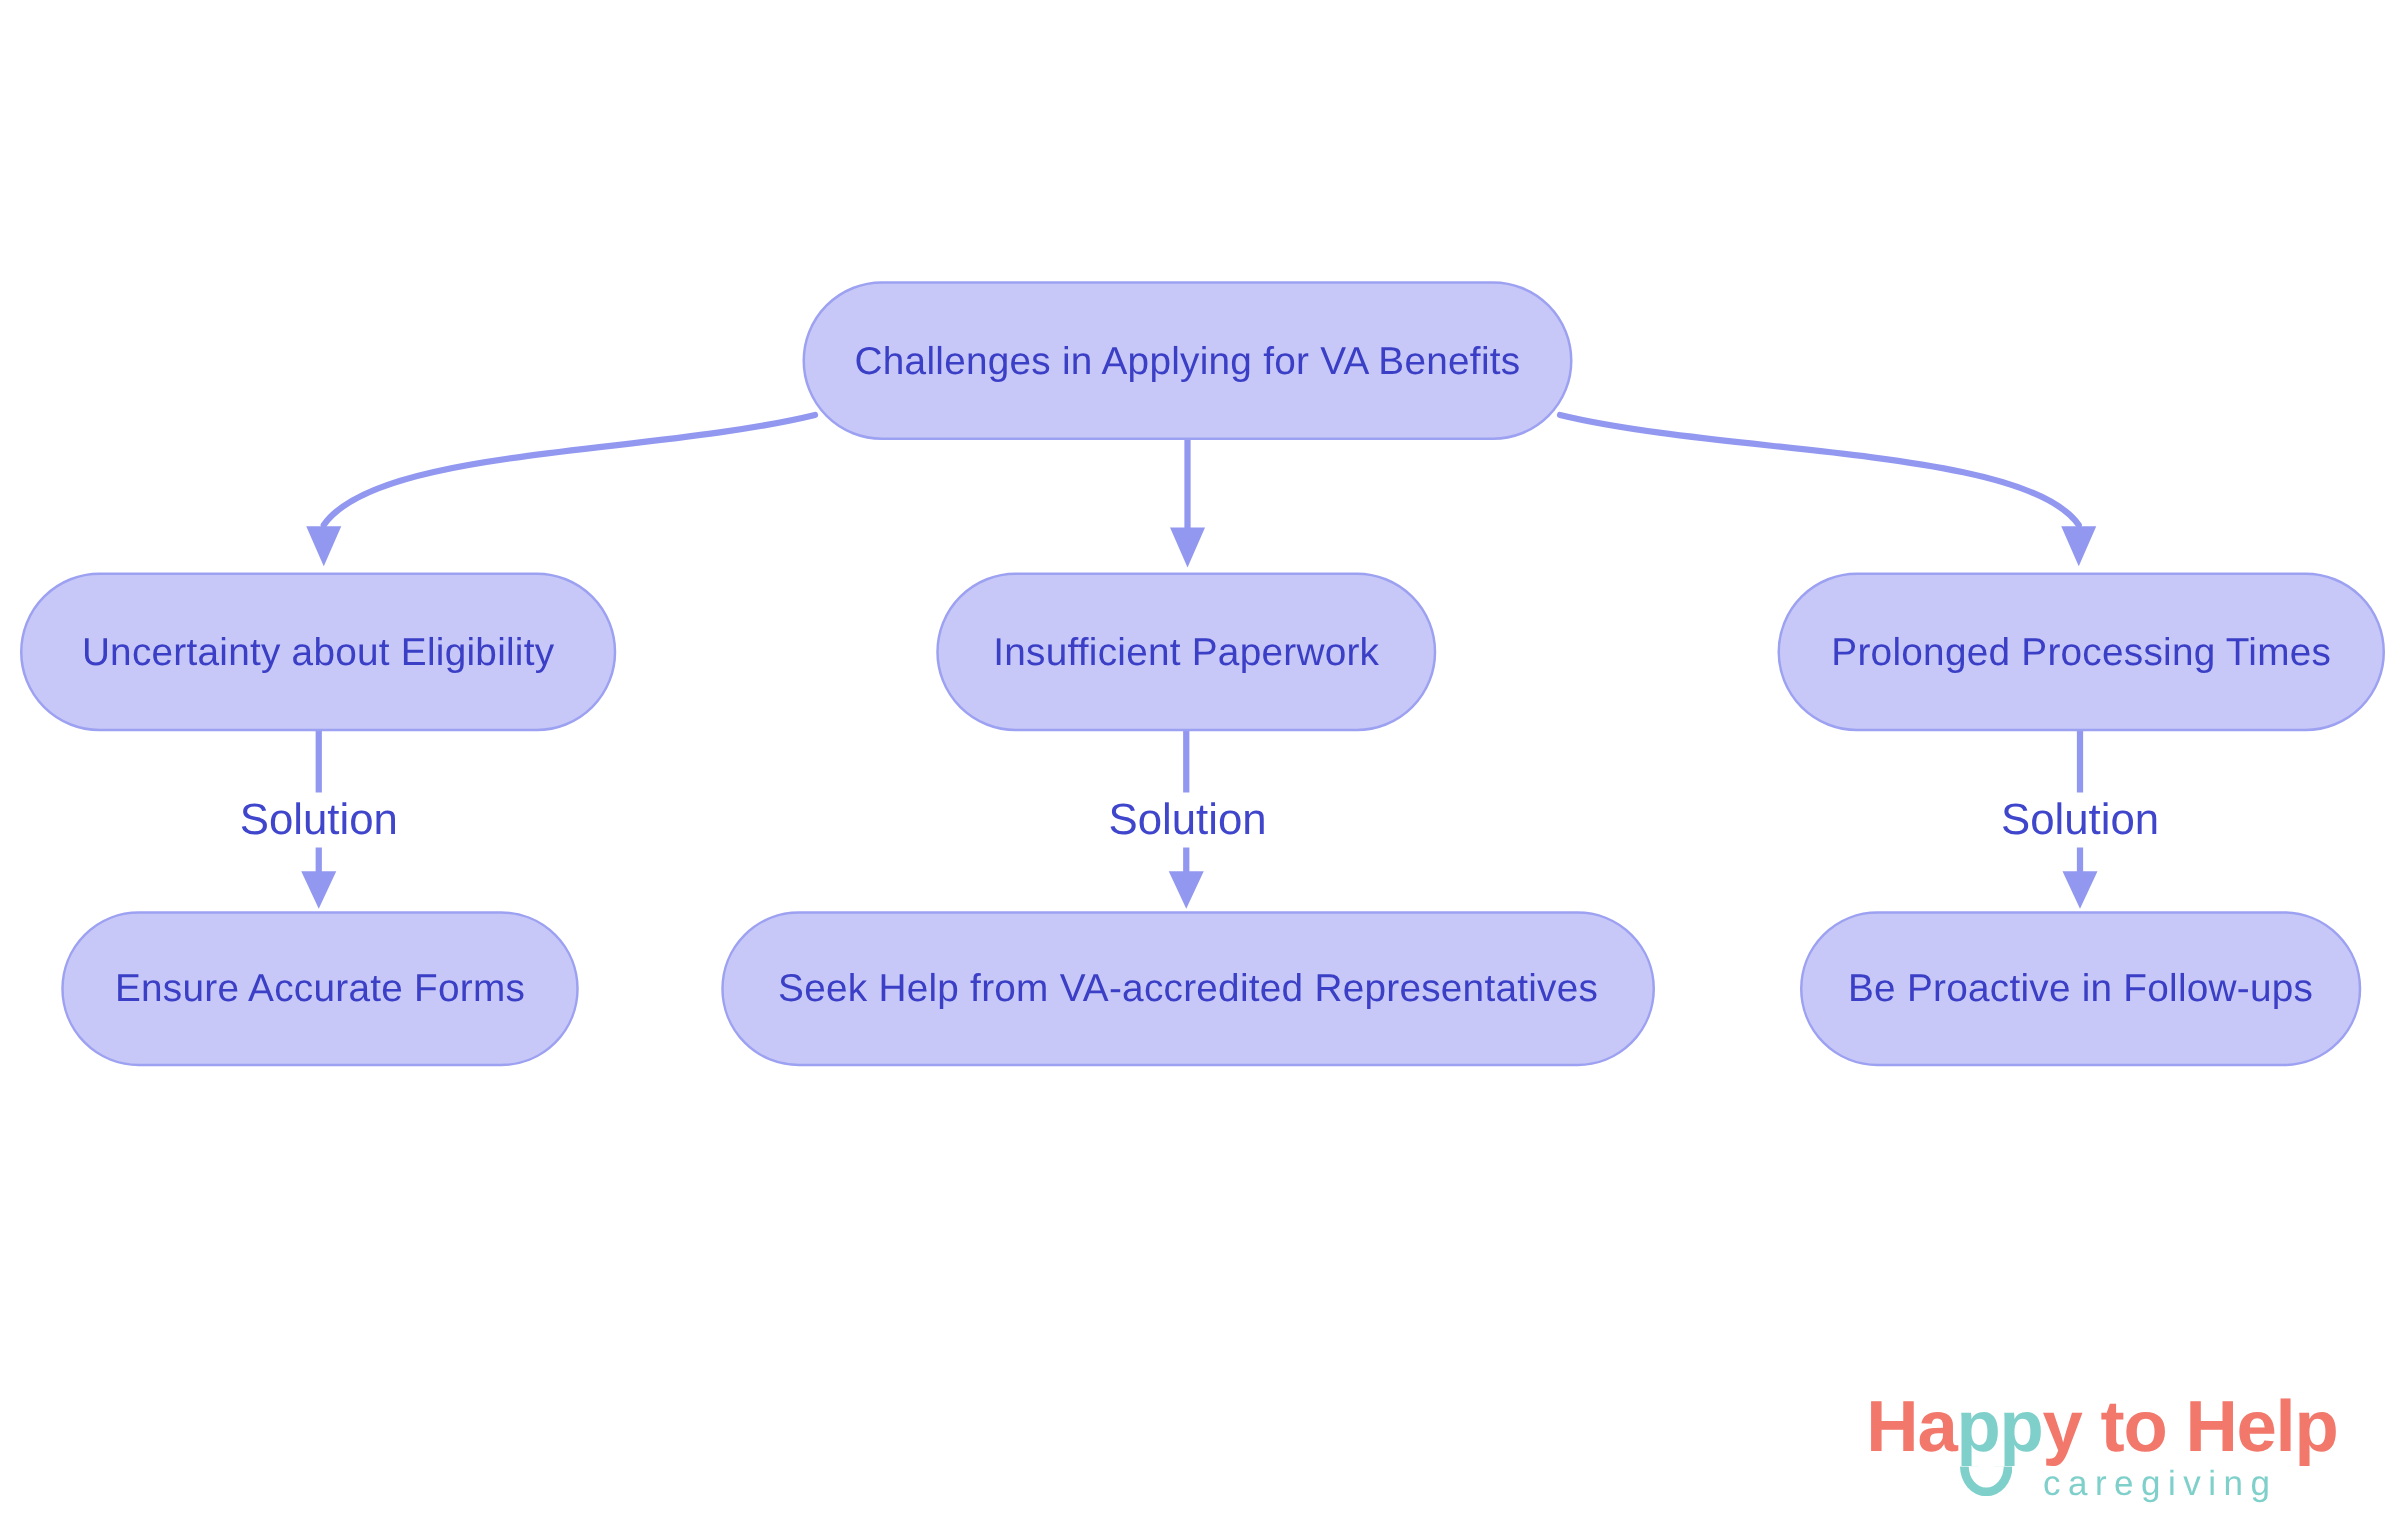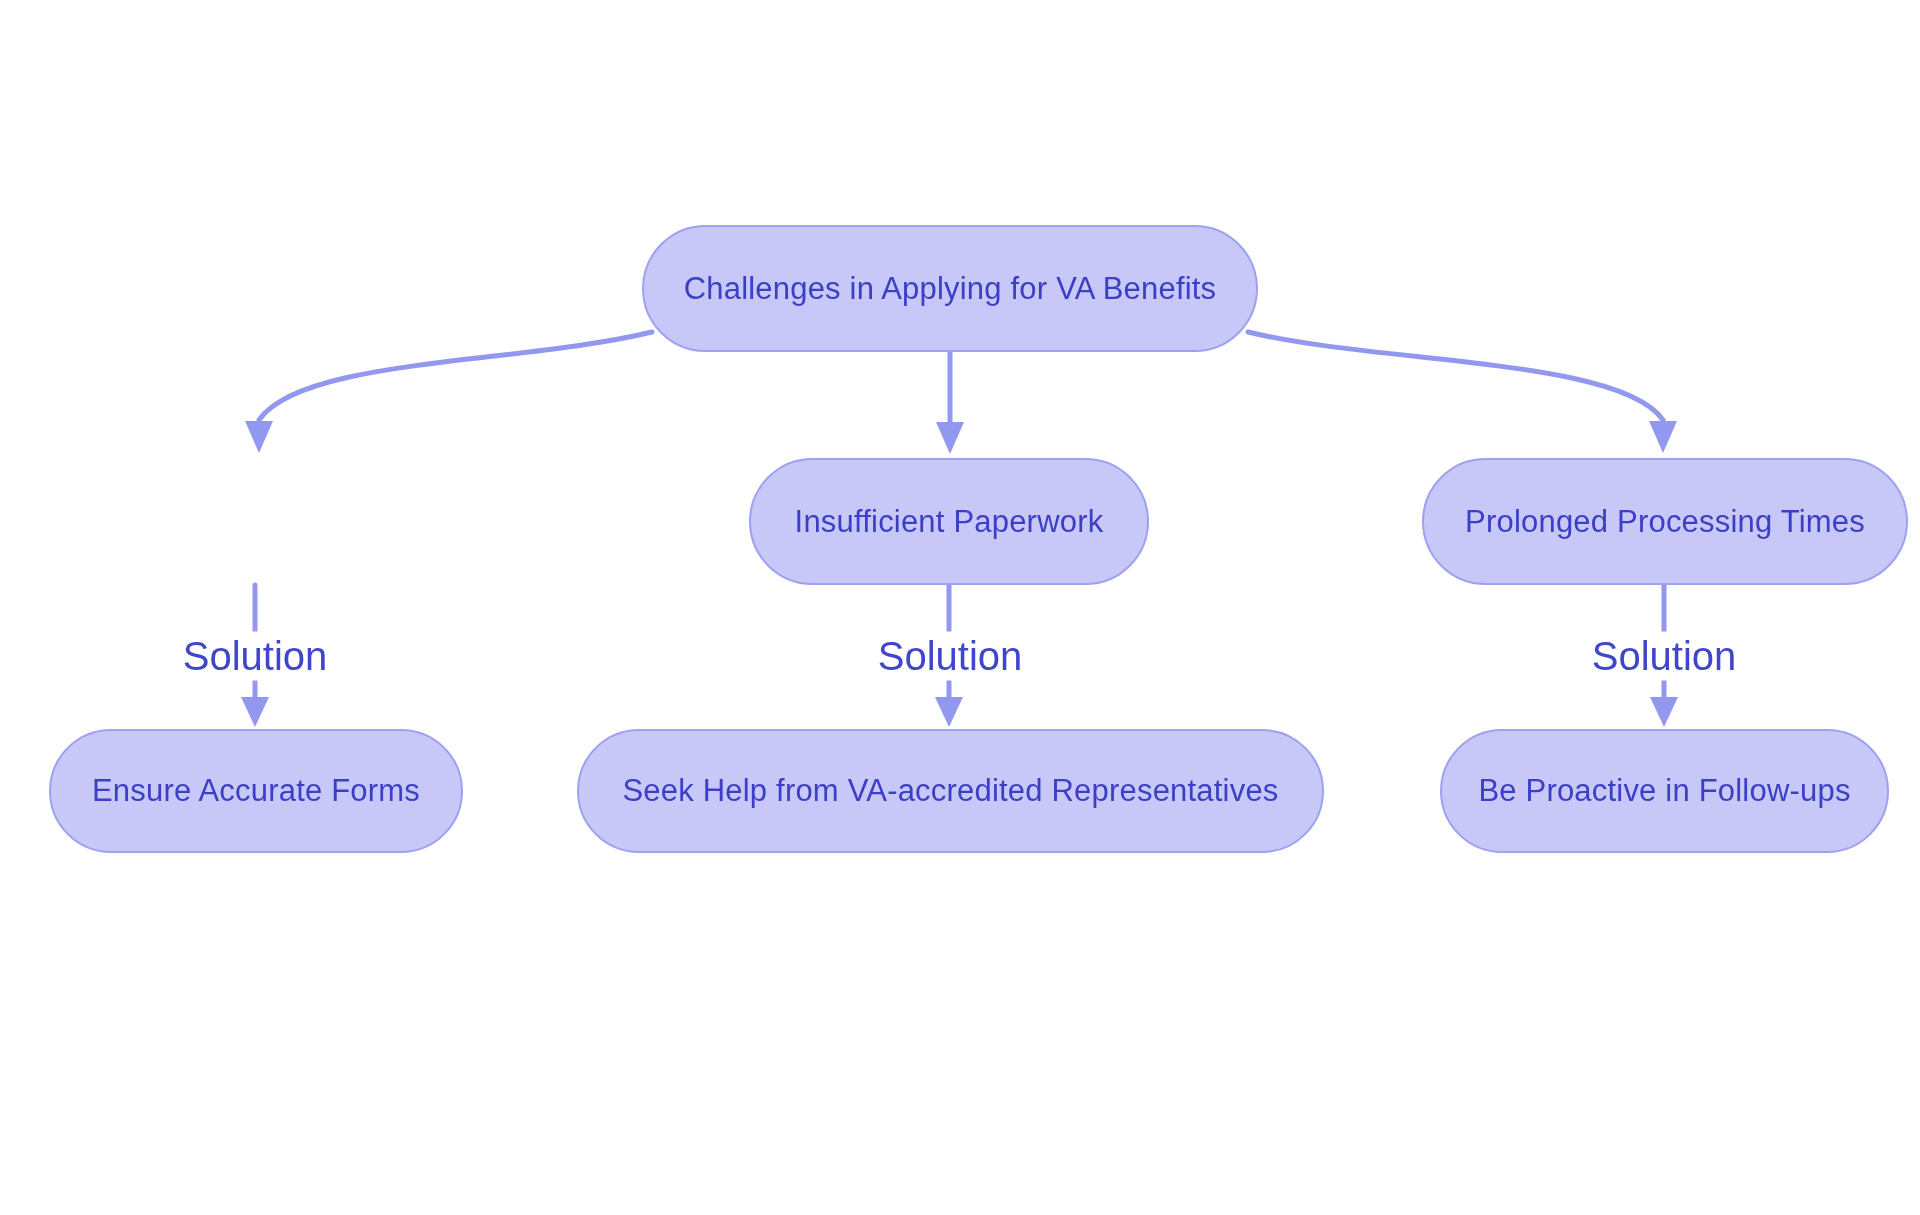--- a/index.html
+++ b/index.html
@@ -50,21 +50,21 @@
   .node-c2     {left:749px;  top:458px; width:400px; height:127px;text-align:center;}
   .node-c3     {left:1422px; top:458px; width:486px; height:127px;}
   .node-s1     {left:49px;   top:729px; width:414px; height:124px;}
   .node-s2     {left:577px;  top:729px; width:747px; height:124px;}
   .node-s3     {left:1440px; top:729px; width:449px; height:124px;text-align:center;}
   .edge-label{
     position:absolute;
     transform:translate(-50%,-50%);
     background:var(--page-bg);
     color:var(--edge-label);
-    font-size:40px;
+    font-size:35px;
     padding:2px 12px;
     white-space:nowrap;
   }
   .edge-label-1{left:255px;  top:656px;}
   .edge-label-2{left:950px;  top:656px;}
   .edge-label-3{left:1664px; top:656px;}
 
   
   .logo{
     position:absolute;
@@ -127,25 +127,30 @@
       <polygon points="936,422 964,422 950,454"></polygon>
       <polygon points="1649,421 1677,421 1663,453"></polygon>
       <polygon points="241,697 269,697 255,727"></polygon>
       <polygon points="935,697 963,697 949,727"></polygon>
       <polygon points="1650,697 1678,697 1664,727"></polygon>
     </g>
   </svg>
 
   <div class="node node-root">Challenges in Applying for VA Benefits</div>
 
+  <div class="node node-c1">Uncertainty about Eligibility</div>
   <div class="node node-c2">Insufficient Paperwork</div>
   <div class="node node-c3">Prolonged Processing Times</div>
 
   <div class="edge-label edge-label-1">Solution</div>
   <div class="edge-label edge-label-2">Solution</div>
   <div class="edge-label edge-label-3">Solution</div>
 
   <div class="node node-s1">Ensure Accurate Forms</div>
   <div class="node node-s2">Seek Help from VA-accredited Representatives</div>
   <div class="node node-s3">Be Proactive in Follow-ups</div>
 
+  <div class="logo">
+    <div class="logo-word"><span>Ha</span><span class="logo-pp"><span>pp</span><span class="logo-smile"></span></span><span>y to Help</span></div>
+    <div class="logo-sub">caregiving</div>
+  </div>
 
 </div>
 
 </body></html>

